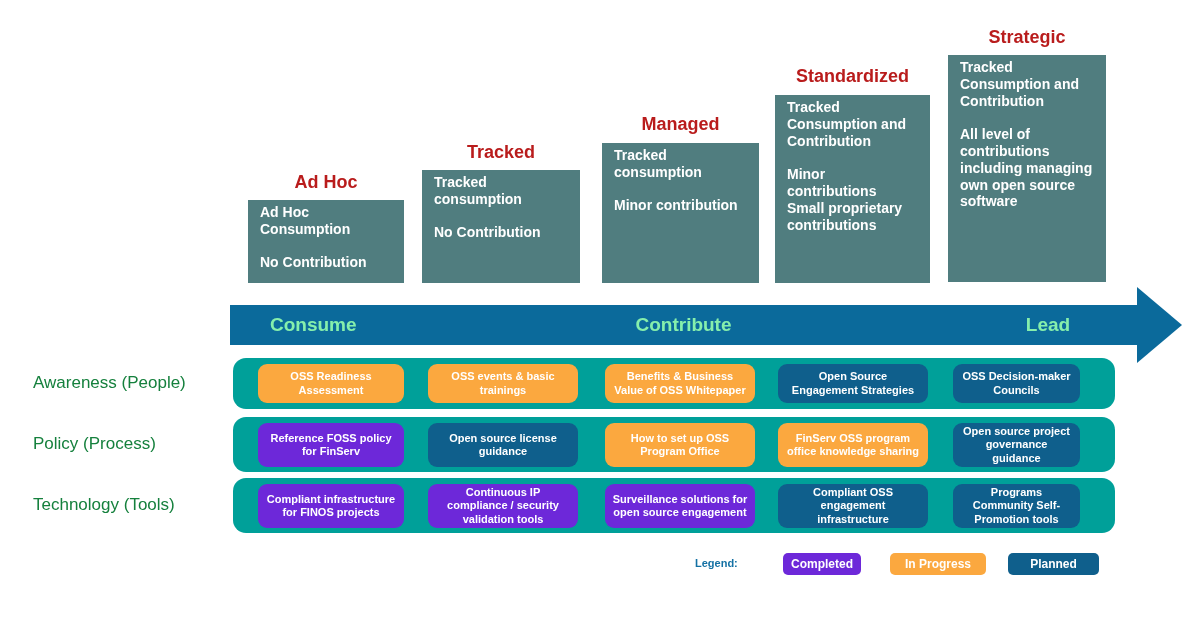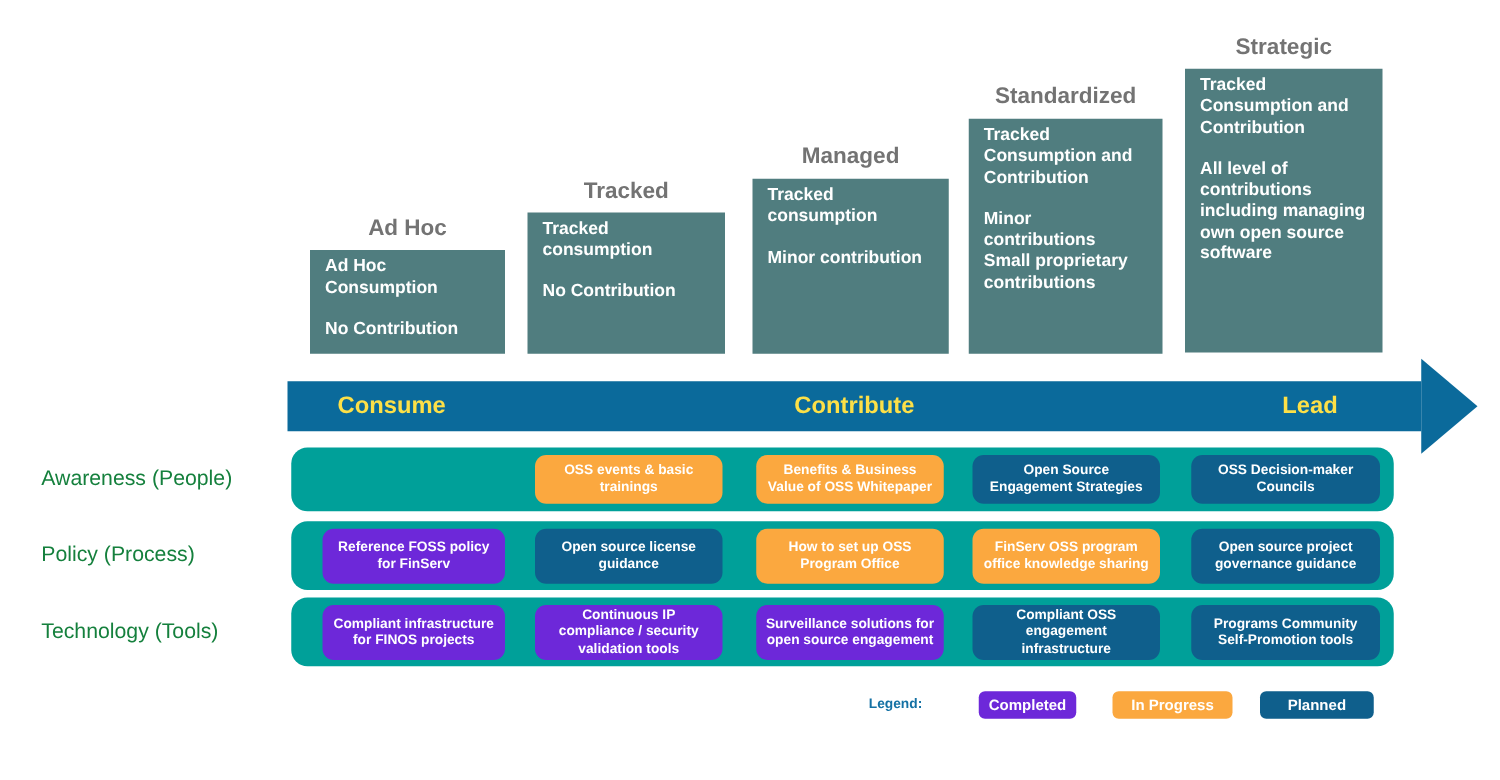--- a/index.html
+++ b/index.html
@@ -4,46 +4,46 @@
 <style>
   html,body{margin:0;padding:0;background:#ffffff;}
   .canvas{
     position:relative;width:1200px;height:624px;background:#ffffff;overflow:hidden;
     font-family:"Liberation Sans", sans-serif;
   }
   
   .intro{position:absolute;left:38px;top:62px;width:172px;font-size:19px;line-height:26px;color:#34707A;font-weight:700;}
   .intro .b{font-weight:700;letter-spacing:.2px;}
   
-  .col-header{position:absolute;text-align:center;font-size:18px;font-weight:700;color:#737373;}
+  .col-header{position:absolute;text-align:center;font-size:18px;font-weight:700;color:#b91c1c;}
   .col-box{position:absolute;background:#507D7F;color:#ffffff;font-size:14px;font-weight:700;
            line-height:1.2;padding:4px 12px;white-space:pre-line;box-sizing:border-box;}
   .h1{left:248px;top:172px;width:156px}  .b1{left:248px;top:200px;width:156px;height:83px}
   .h2{left:422px;top:142px;width:158px}  .b2{left:422px;top:170px;width:158px;height:113px}
   .h3{left:602px;top:114px;width:157px}  .b3{left:602px;top:143px;width:157px;height:140px}
   .h4{left:775px;top:66px;width:155px}   .b4{left:775px;top:95px;width:155px;height:188px}
   .h5{left:948px;top:27px;width:158px}   .b5{left:948px;top:55px;width:158px;height:227px}
   
   .arrow-bar{position:absolute;left:230px;top:305px;width:907px;height:40px;background:#0B6A9B;}
   .arrow-head{position:absolute;left:1137px;top:287px;width:0;height:0;
               border-top:38px solid transparent;border-bottom:38px solid transparent;border-left:45px solid #0B6A9B;}
-  .axis-label{position:absolute;top:50%;transform:translateY(-50%);color:#fde047;font-size:19px;font-weight:700;}
+  .axis-label{position:absolute;top:50%;transform:translateY(-50%);color:#86efac;font-size:19px;font-weight:700;}
   .axis-consume{left:40px;}
   .axis-contribute{left:50%;transform:translate(-50%,-50%);}
   .axis-lead{left:818px;transform:translate(-50%,-50%);}
   
   .row-label{position:absolute;left:33px;font-size:17px;font-weight:400;color:#15803d;}
   .rl-a{top:373px}.rl-b{top:434px}.rl-c{top:495px}
   .row-container{position:absolute;left:233px;width:882px;background:#00A099;border-radius:13px;}
   .rc-a{top:358px;height:51px}.rc-b{top:417px;height:55px}.rc-c{top:478px;height:55px}
   .pill{position:absolute;border-radius:9px;display:flex;align-items:center;justify-content:center;
         text-align:center;color:#ffffff;font-size:11px;font-weight:700;line-height:1.22;
         padding:1px 7px;box-sizing:border-box;}
   .c1{left:25px;width:146px}.c2{left:195px;width:150px}.c3{left:372px;width:150px}
-  .c4{left:545px;width:150px}.c5{left:720px;width:151px}
+  .c4{left:545px;width:150px}.c5{left:720px;width:127px}
   .rc-a .pill{top:6px;height:39px}
   .rc-b .pill,.rc-c .pill{top:6px;height:44px}
   .st-completed{background:#6d28d9;}
   .st-in-progress{background:#FBA83F;}
   .st-planned{background:#0F5F8C;}
   
   .legend-label{position:absolute;left:695px;top:557px;font-size:11px;font-weight:700;color:#1471A4;}
   .legend-pill{position:absolute;top:553px;height:22px;border-radius:5px;display:flex;align-items:center;
                justify-content:center;color:#ffffff;font-size:12px;font-weight:700;box-sizing:border-box;}
   .lg1{left:783px;width:78px}.lg2{left:890px;width:96px}.lg3{left:1008px;width:91px}
@@ -82,20 +82,21 @@
 
   <div class="arrow-bar">
     <span class="axis-label axis-consume">Consume</span>
     <span class="axis-label axis-contribute">Contribute</span>
     <span class="axis-label axis-lead">Lead</span>
   </div>
   <div class="arrow-head"></div>
 
   <div class="row-label rl-a">Awareness (People)</div>
   <div class="row-container rc-a">
+    <div class="pill c1 st-in-progress">OSS Readiness Assessment</div>
     <div class="pill c2 st-in-progress">OSS events &amp; basic trainings</div>
     <div class="pill c3 st-in-progress">Benefits &amp; Business Value of OSS Whitepaper</div>
     <div class="pill c4 st-planned">Open Source Engagement Strategies</div>
     <div class="pill c5 st-planned">OSS Decision-maker Councils</div>
   </div>
 
   <div class="row-label rl-b">Policy (Process)</div>
   <div class="row-container rc-b">
     <div class="pill c1 st-completed">Reference FOSS policy for FinServ</div>
     <div class="pill c2 st-planned">Open source license guidance</div>

